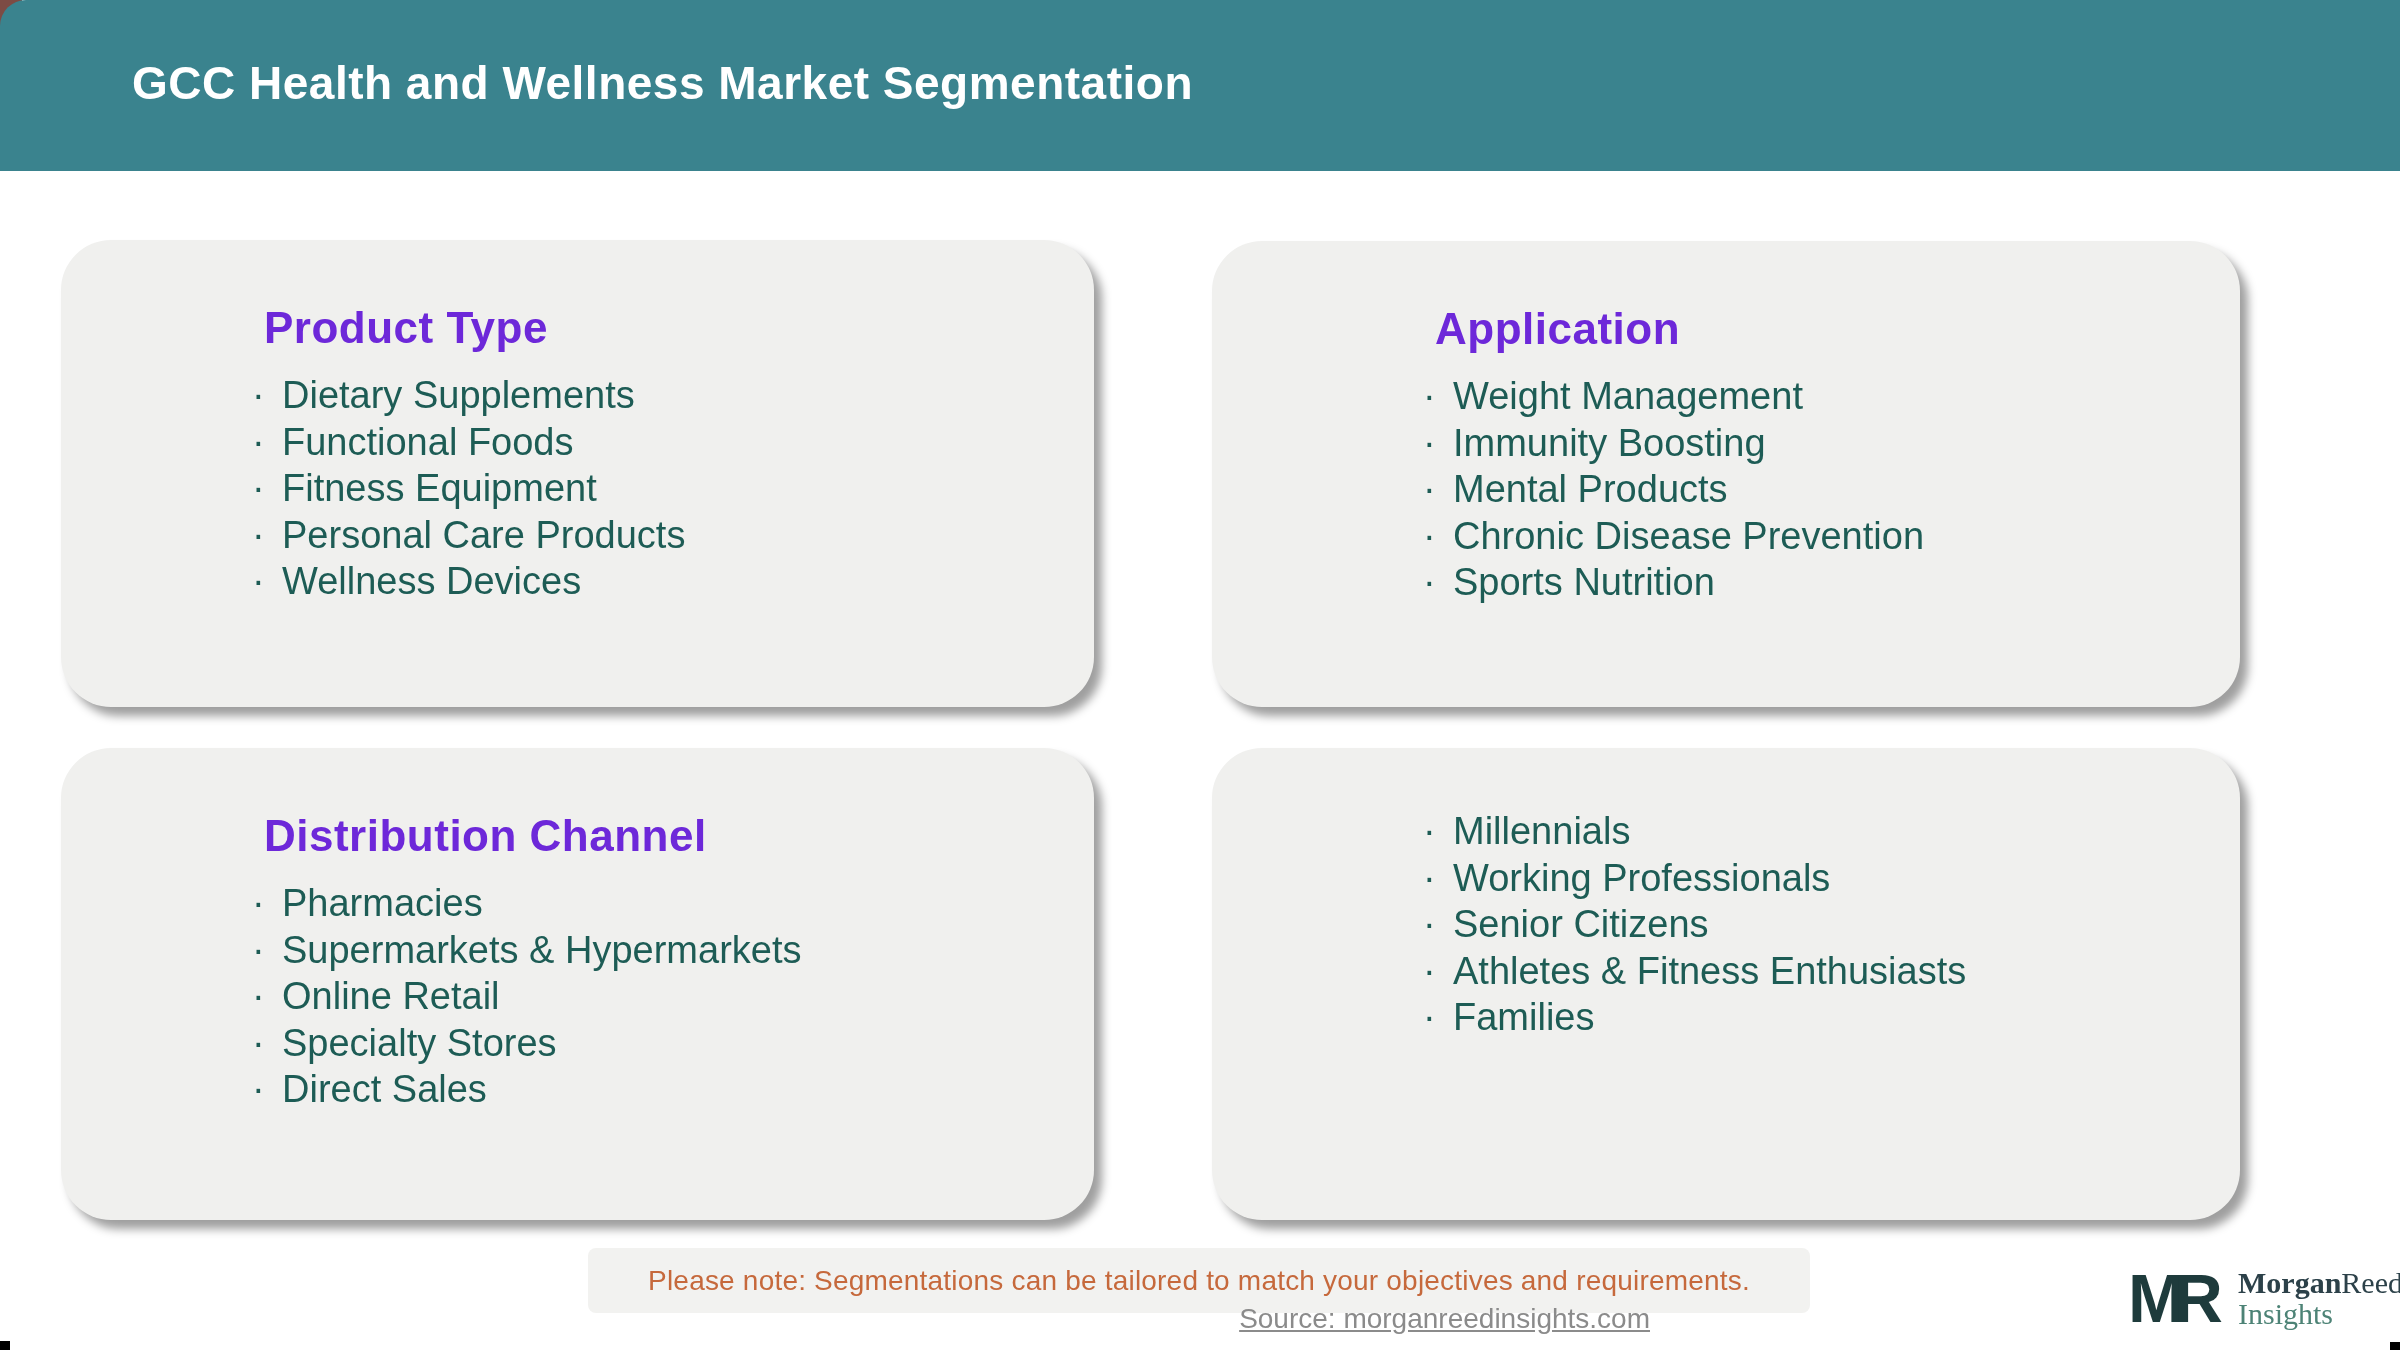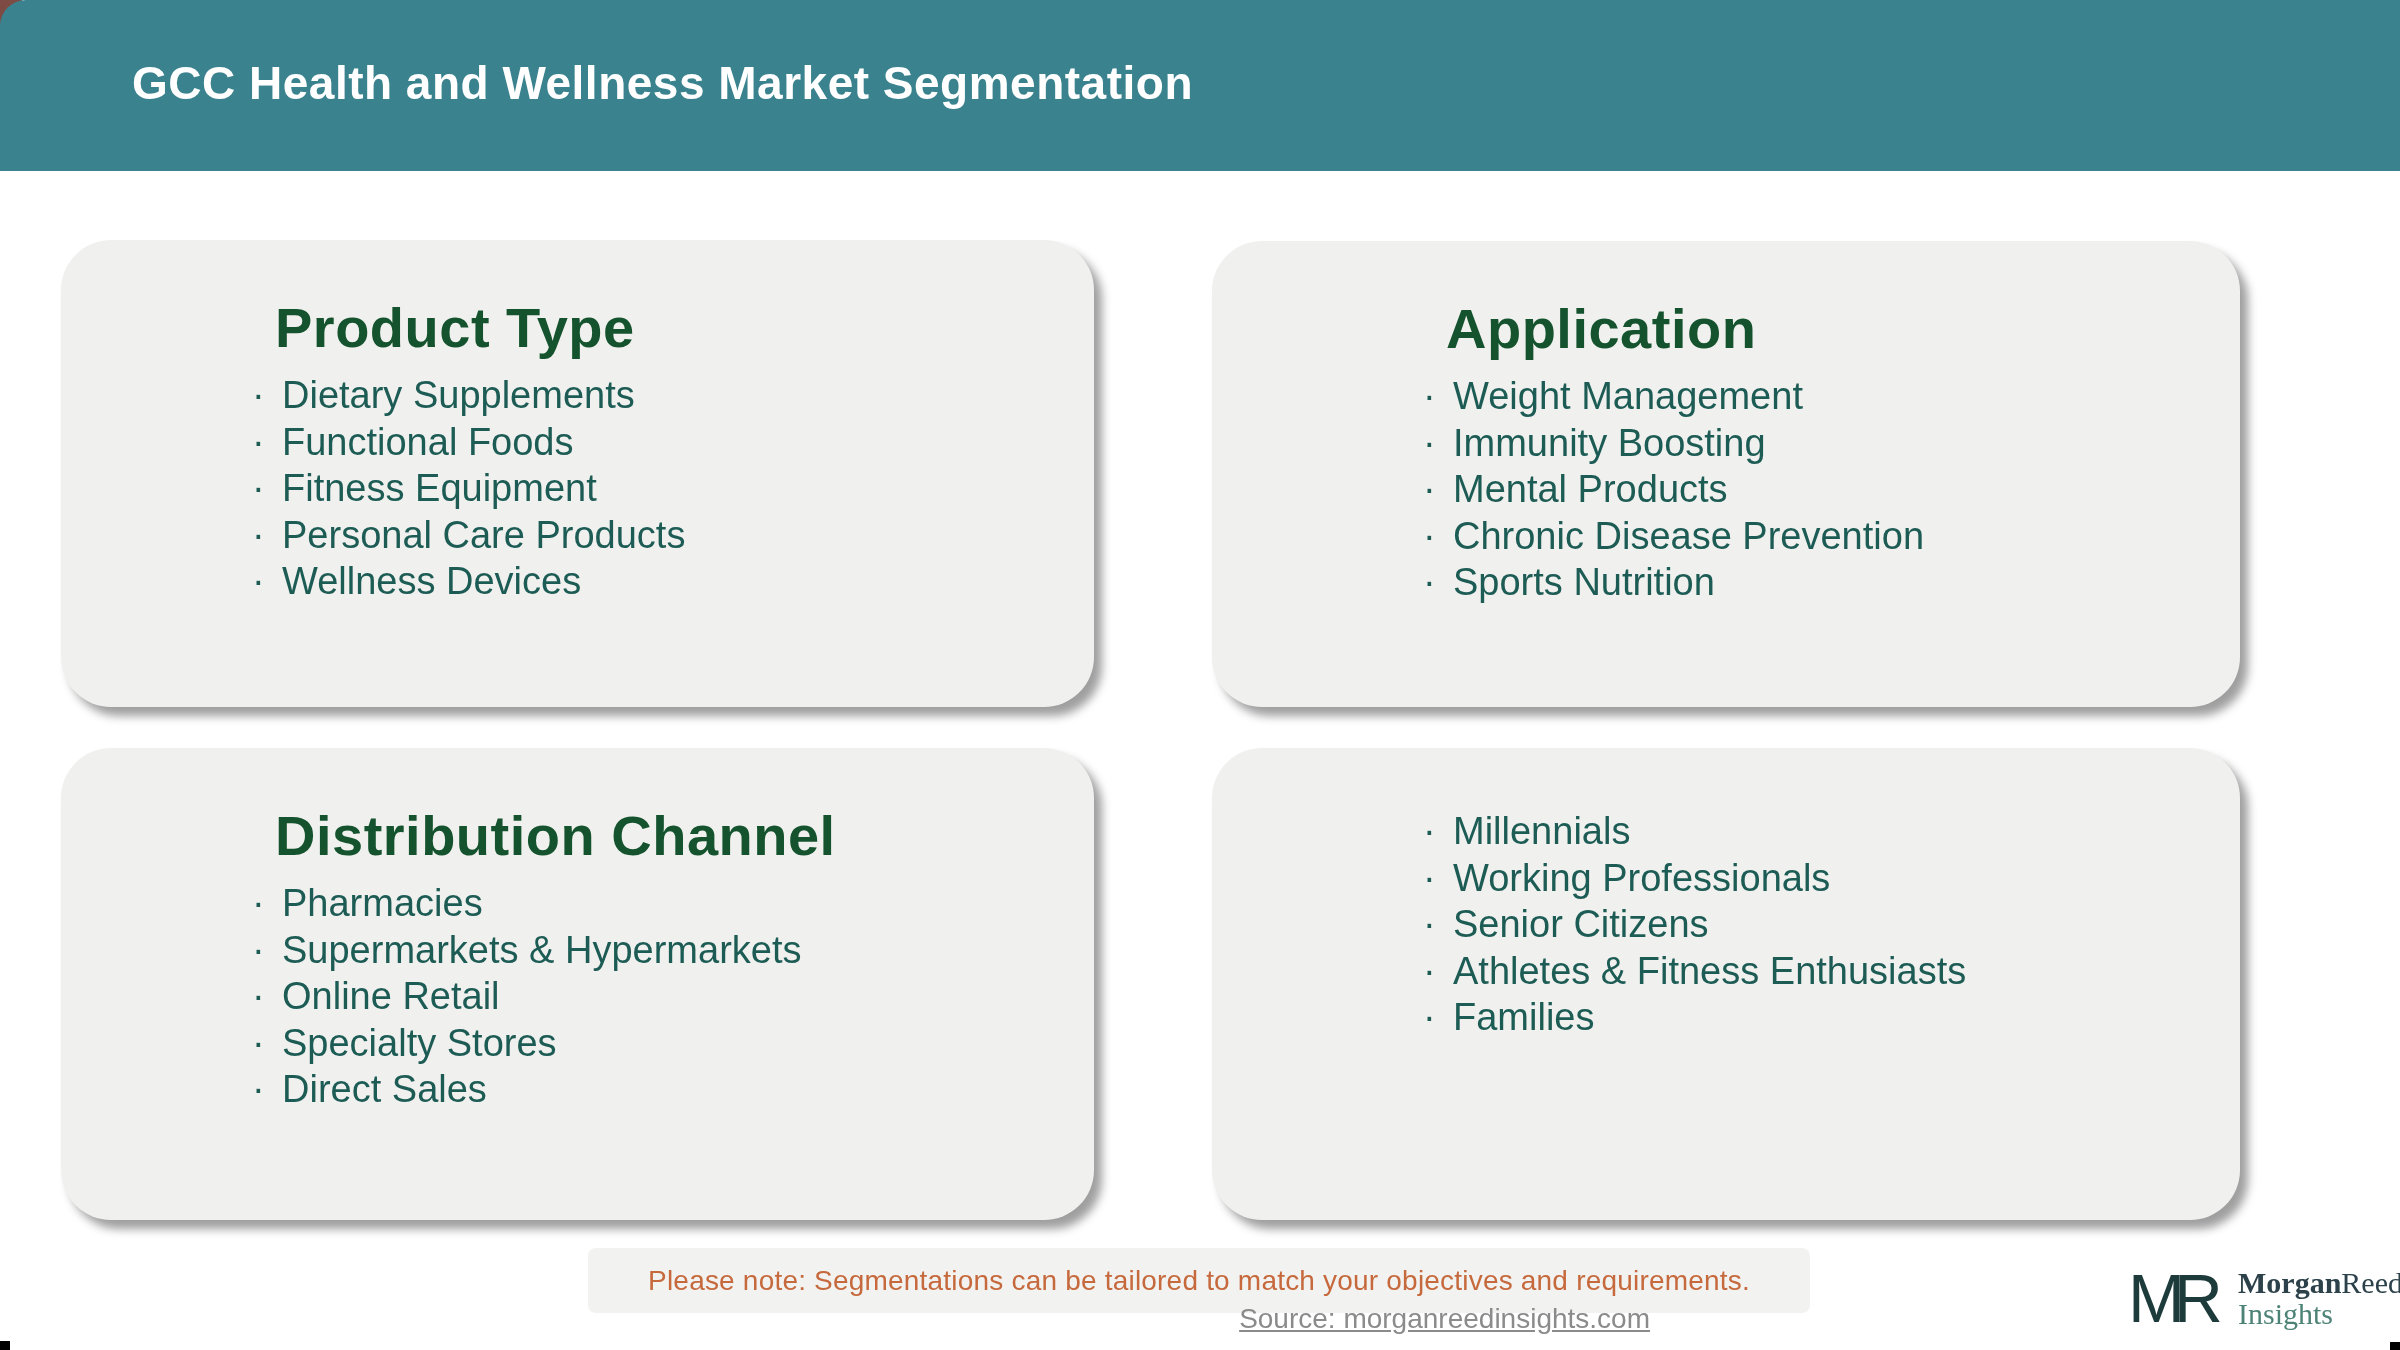--- a/index.html
+++ b/index.html
@@ -26,22 +26,22 @@
   .card{
     position:absolute;background:#f0f0ee;border-radius:50px;
     box-shadow:8px 9px 10px rgba(0,0,0,0.38);
     box-sizing:border-box;padding-top:60px;z-index:1;
   }
   .card.c1{left:61px;top:240px;width:1033px;height:467px;padding-left:199px;}
   .card.c2{left:1212px;top:241px;width:1028px;height:466px;padding-left:219px;}
   .card.c3{left:61px;top:748px;width:1033px;height:472px;padding-left:199px;}
   .card.c4{left:1212px;top:748px;width:1028px;height:472px;padding-left:219px;}
   .card h2{
-    margin:0 0 16px 15px;
-    font-size:56px;line-height:56px;font-weight:bold;color:#14532d;
+    margin:0 0 16px 4px;
+    font-size:44px;line-height:56px;font-weight:bold;color:#6d28d9;
     letter-spacing:0.5px;
   }
   .card ul{
     list-style:none;margin:0;padding:0;
     font-size:38px;line-height:46.5px;color:#1d5c55;
   }
   .card li::before{
     content:"\00B7";
     display:inline-block;width:30px;margin-left:-8px;
     color:#1d5c55;
@@ -56,21 +56,21 @@
   }
   .source-line{
     position:absolute;left:650px;top:1303px;width:1000px;
     text-align:right;font-size:28px;color:#8b8b8b;z-index:1;text-decoration:underline;
   }
   .logo{
     position:absolute;left:2128px;top:1264px;z-index:1;
     display:flex;align-items:center;gap:12px;
   }
   .logo .monogram{
-    font-size:68px;font-weight:normal;color:#1e3b3c;
+    font-size:68px;font-weight:bold;color:#1e3b3c;
     letter-spacing:-0.16em;line-height:1;padding-right:14px;
   }
   .logo .text{
     font-family:"Liberation Serif","DejaVu Serif",serif;
     font-size:30px;line-height:31px;color:#2c4149;white-space:nowrap;
   }
   .logo .text .b{font-weight:bold;}
   .logo .text .ins{color:#4d8376;}
   .mark{position:absolute;background:#000;z-index:2;}
   .mark.left{left:0;top:1341px;width:10px;height:9px;}

